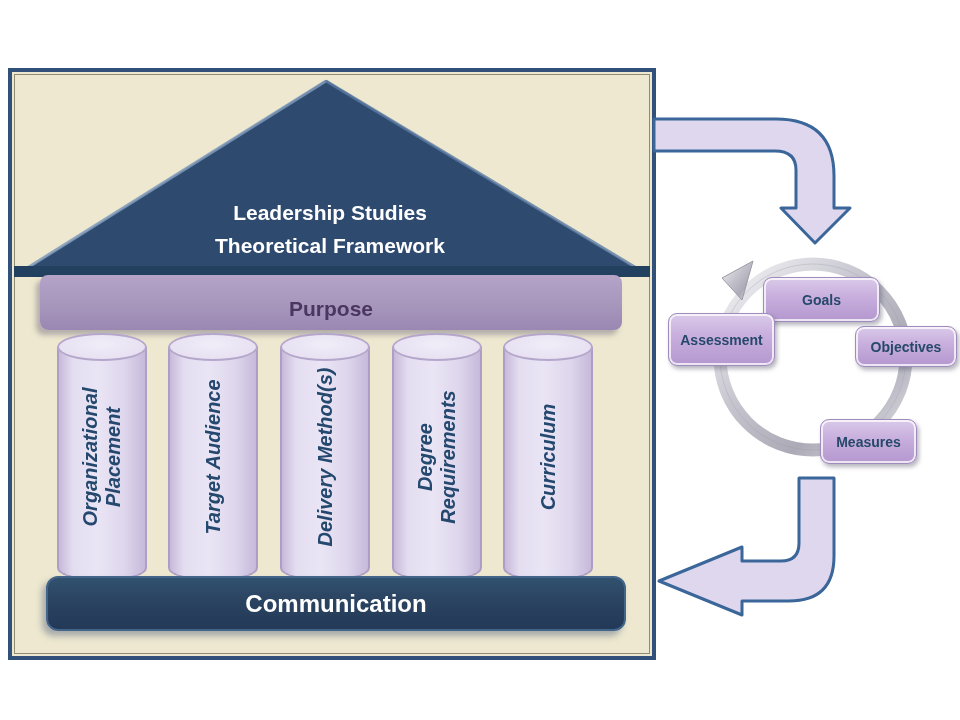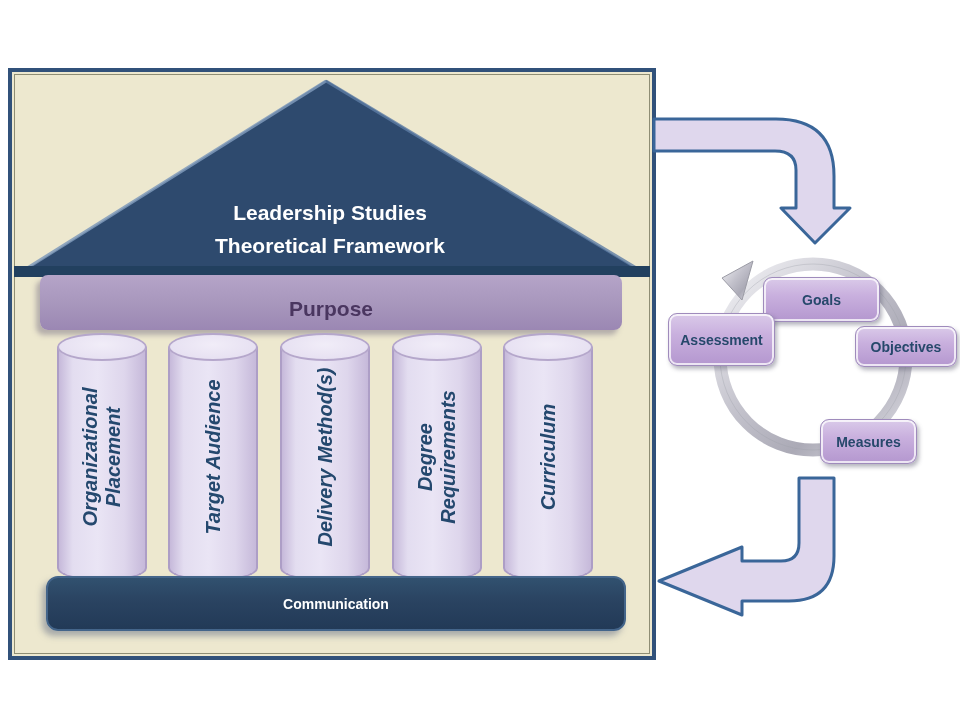--- a/index.html
+++ b/index.html
@@ -64,21 +64,21 @@
 
   
   .communication-base {
     position:absolute; left:46px; top:576px; width:580px; height:55px; z-index:4;
     background:linear-gradient(180deg,#31516F 0%,#2A4361 45%,#223A57 100%);
     border:2px solid #44658A; border-radius:12px;
     box-shadow:-4px 5px 6px rgba(110,118,138,0.55);
     display:flex; align-items:center; justify-content:center;
   }
   .communication-base .base-label {
-    color:#ffffff; font-size:14px; font-weight:bold;
+    color:#ffffff; font-size:24px; font-weight:bold;
   }
 
   
   .cycle-node {
     position:absolute; z-index:3;
     background:linear-gradient(180deg,#DACAE9 0%,#C9B0DE 40%,#B497CF 100%);
     border:1px solid #A violet;
     border:1px solid #9F8BBC; border-radius:9px;
     box-shadow:2px 3px 4px rgba(90,90,110,0.45), inset 0 0 0 2px rgba(255,255,255,0.75);
     display:flex; align-items:center; justify-content:center;

